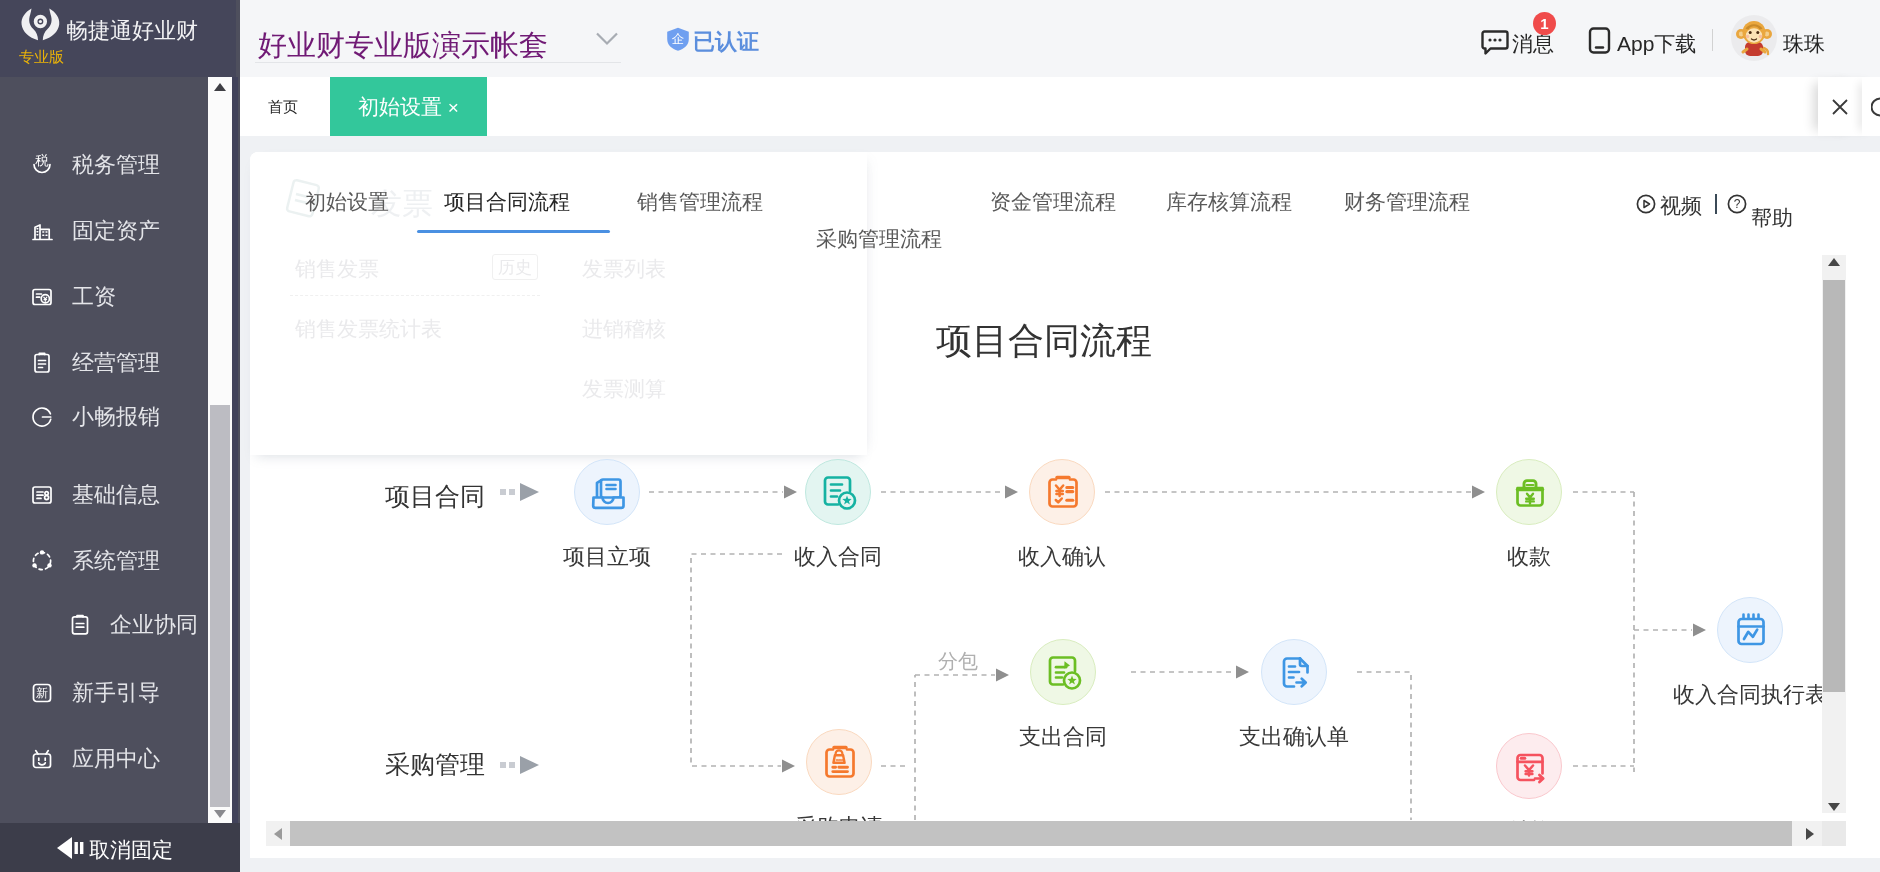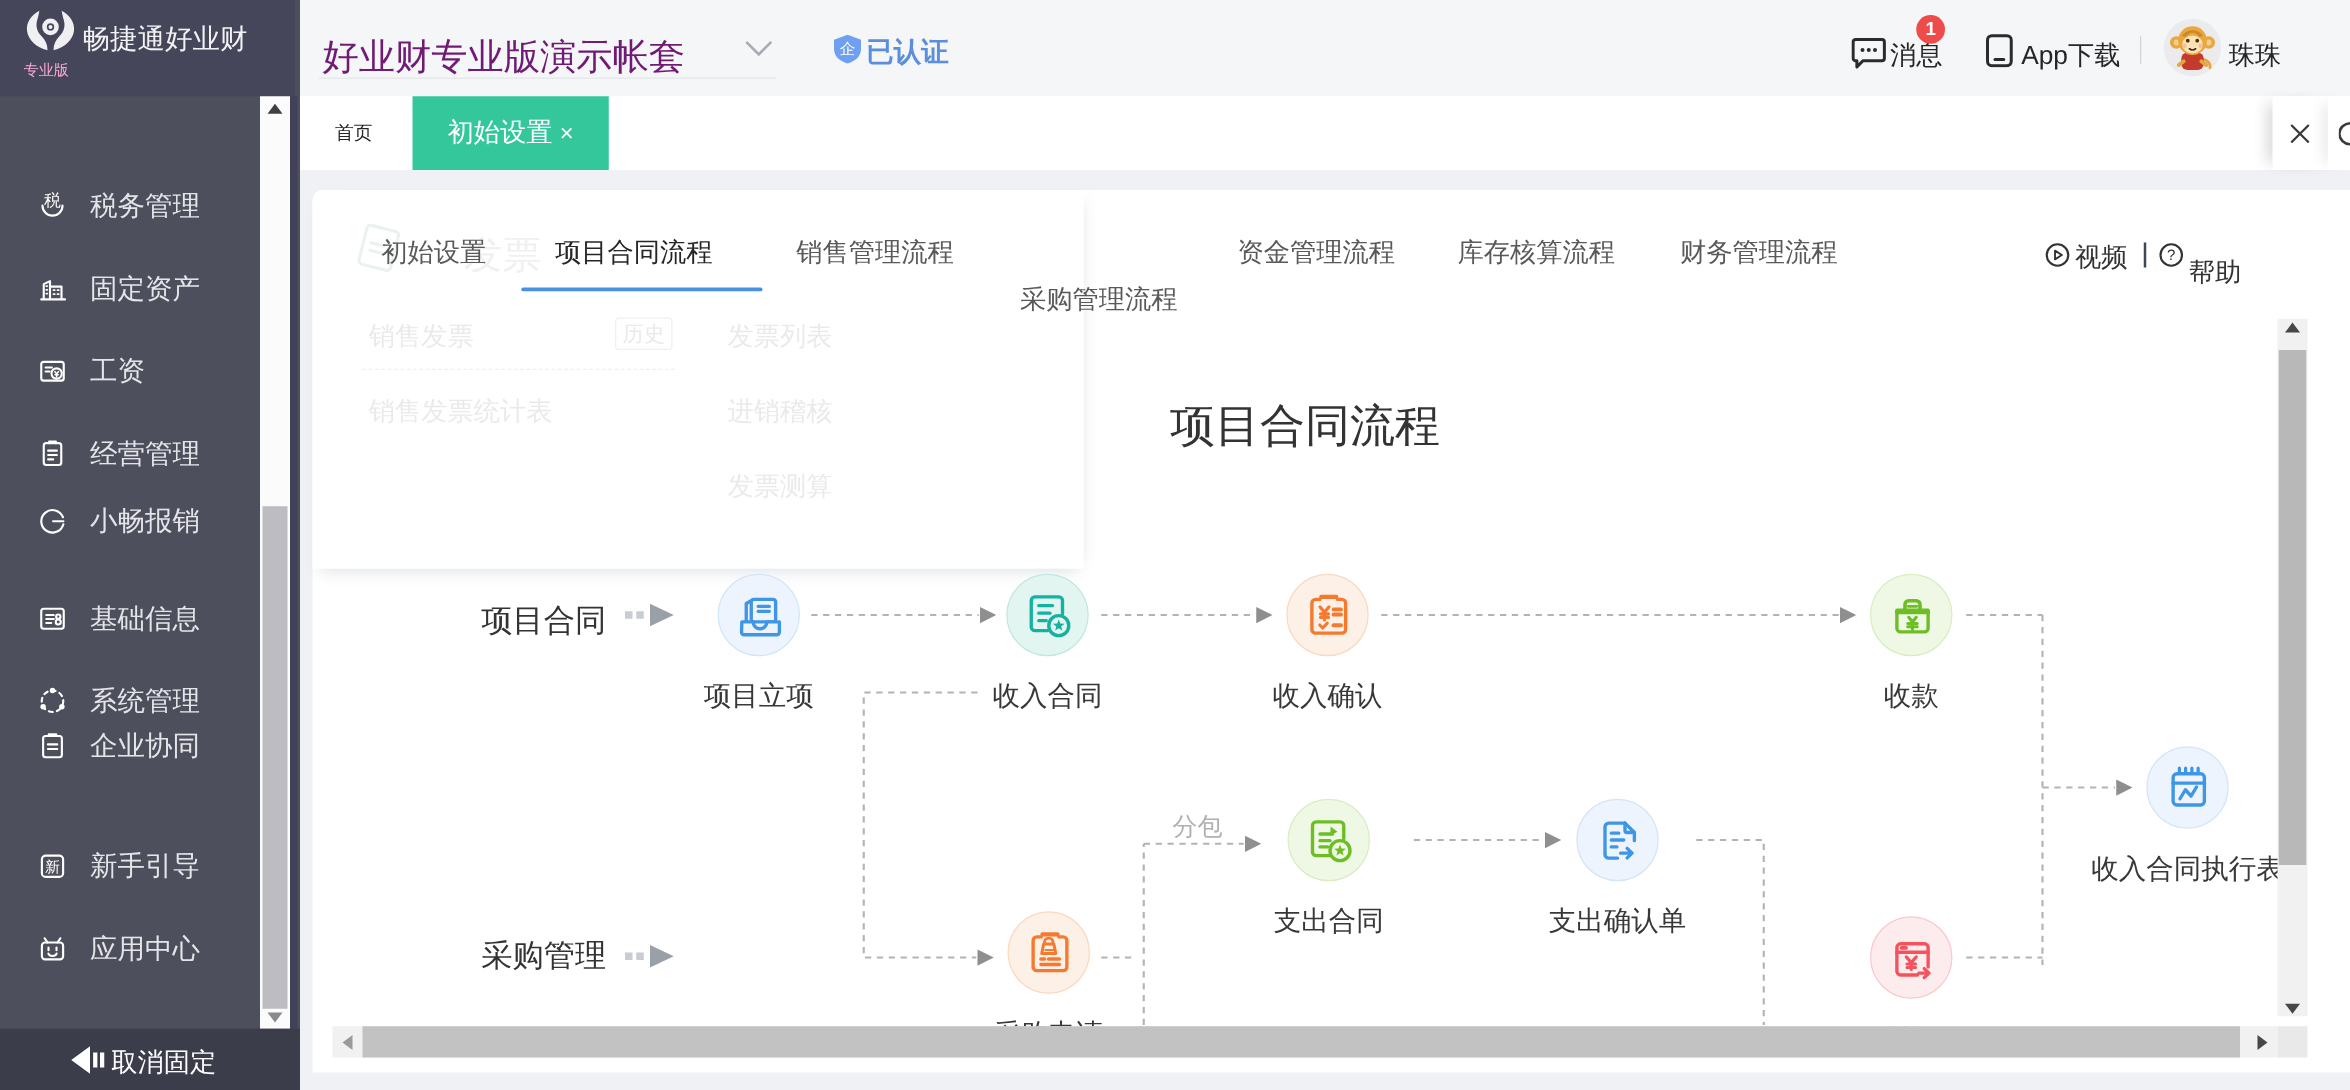--- a/index.html
+++ b/index.html
@@ -2,21 +2,21 @@
 <html><head>
 <meta charset="utf-8">
 <style>
 * { margin:0; padding:0; box-sizing:border-box; }
 html,body { width:1880px; height:872px; overflow:hidden; font-family:"Liberation Sans",sans-serif; background:#fff; }
 .abs { position:absolute; }
 #root { position:relative; width:1880px; height:872px; }
 #sidebar { left:0; top:0; width:240px; height:872px; background:#4e4f5d; }
 #logohead { left:0; top:0; width:236px; height:77px; background:#45465a; }
 #logotext { left:66px; top:16px; color:#f2f2f4; font-size:22px; }
-#protext { left:19px; top:48px; color:#f9a8d4; font-size:12px; }
+#protext { left:19px; top:48px; color:#eab308; font-size:15px; }
 .mitem { position:absolute; left:0; width:208px; height:66px; color:#e4e5e9; font-size:22px; }
 .mitem .mtxt { position:absolute; left:72px; top:50%; transform:translateY(-50%); }
 .mitem .mico { position:absolute; left:29px; top:50%; transform:translateY(-50%); width:26px; height:26px; }
 .mactive { background:#0c8afa; color:#fff; }
 #sscroll { left:208px; top:77px; width:24px; height:746px; background:#fbfbfb; }
 #sscrolledge { left:232px; top:77px; width:6px; height:795px; background:#41425a; }
 #sthumb { left:210px; top:405px; width:20px; height:402px; background:#bcbcc2; }
 #botbar { left:0; top:823px; width:240px; height:49px; background:#3c3d4a; color:#fff; font-size:21px; }
 #topbar { left:236px; top:0; width:1644px; height:77px; background:#f5f6f8; }
 #acct { left:22px; top:26px; color:#701a75; font-size:29px; }
@@ -366,21 +366,21 @@
       </div>
 <div class="mitem" style="top:528px;height:66px;">
         <svg class="mico" width="26" height="26" viewBox="0 0 26 26" fill="none" stroke="#fff" stroke-width="1.7" stroke-linecap="round" stroke-linejoin="round">
           <circle cx="13" cy="13" r="8.6" stroke-dasharray="3.2,3.4"></circle>
           <circle cx="13" cy="4.4" r="2.2" fill="#fff" stroke="none"></circle>
           <circle cx="5.5" cy="17.4" r="2.2" fill="#fff" stroke="none"></circle>
           <circle cx="20.5" cy="17.4" r="2.2" fill="#fff" stroke="none"></circle>
         </svg>
         <span class="mtxt">系统管理</span>
       </div>
-<div class="mitem" style="top:564px;height:66px;">
+<div class="mitem" style="top:592px;height:66px;margin-left:38px;">
         <svg class="mico" width="26" height="26" viewBox="0 0 26 26" fill="none" stroke="#fff" stroke-width="1.7" stroke-linecap="round" stroke-linejoin="round">
           <rect x="5.5" y="4.8" width="15" height="17" rx="2"></rect>
           <path d="M10,4.8 v-1.3 h6 v1.3"></path>
           <path d="M9.3,11.5 h7.5 M9.3,15.2 h7.5"></path>
         </svg>
         <span class="mtxt">企业协同</span>
       </div>
 <div class="mitem" style="top:660px;height:66px;">
         <svg class="mico" width="26" height="26" viewBox="0 0 26 26" fill="none" stroke="#fff" stroke-width="1.7" stroke-linecap="round" stroke-linejoin="round">
           <rect x="4.5" y="4.5" width="17" height="17" rx="3"></rect>

